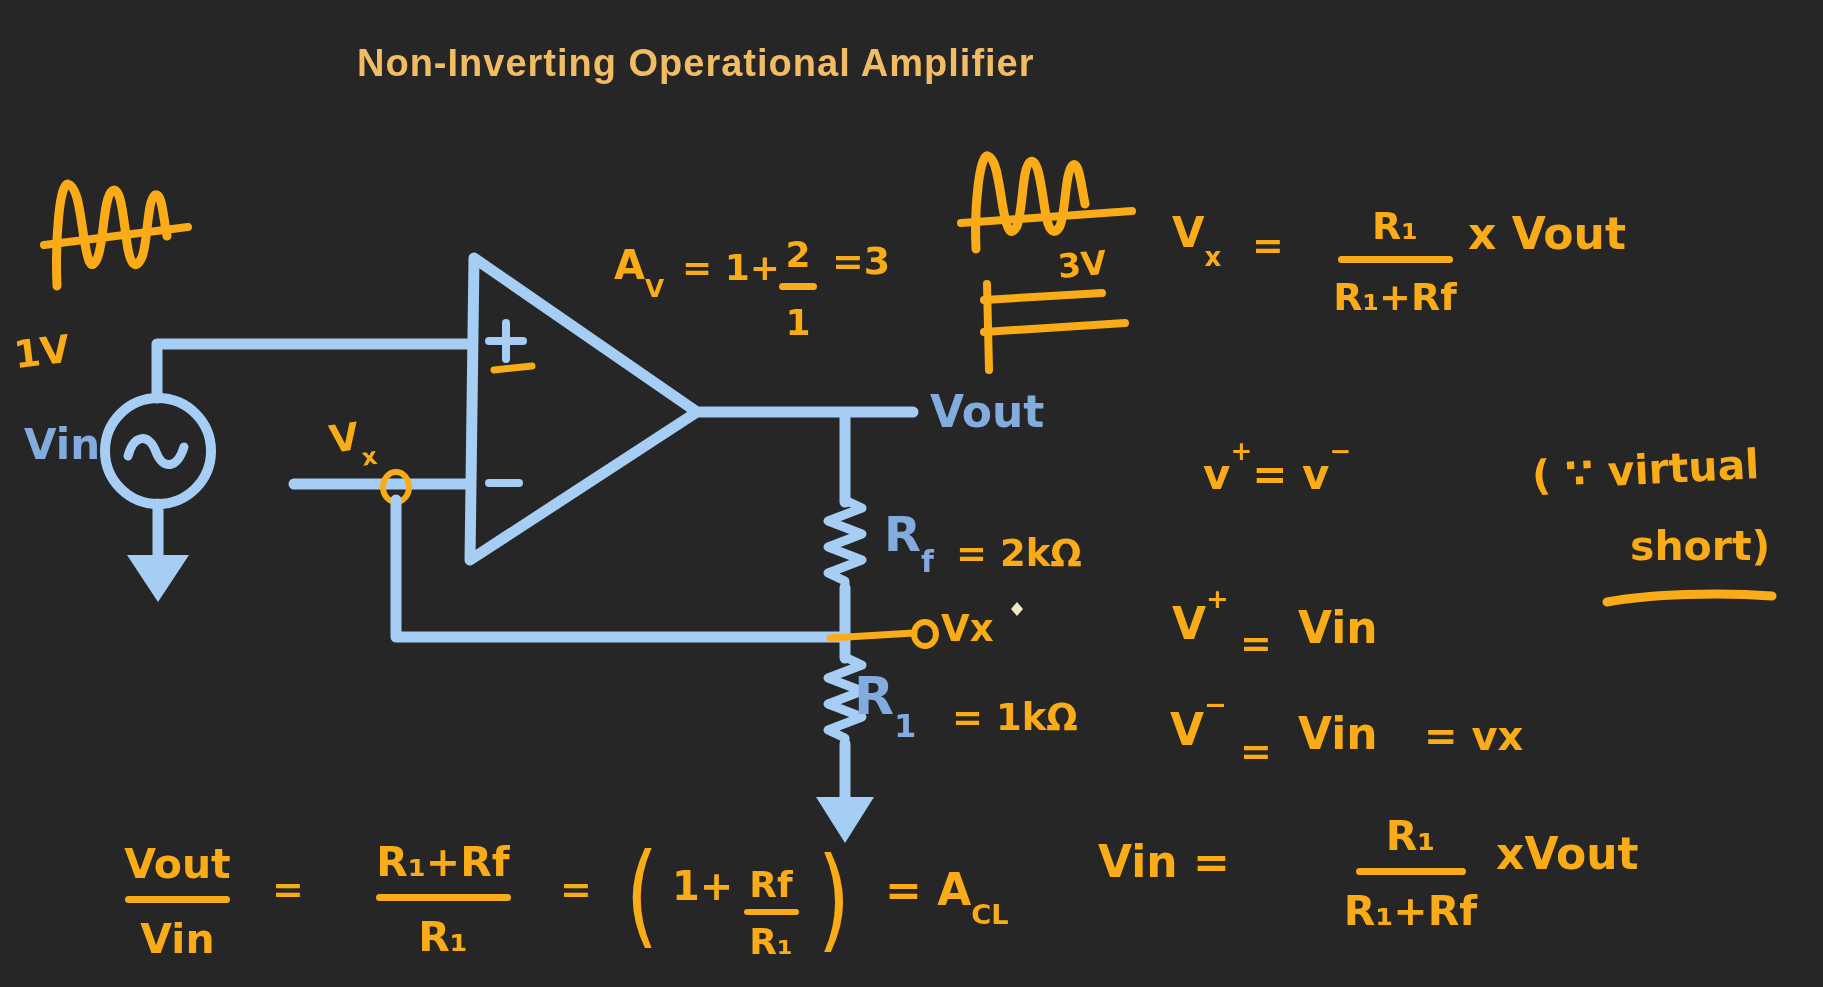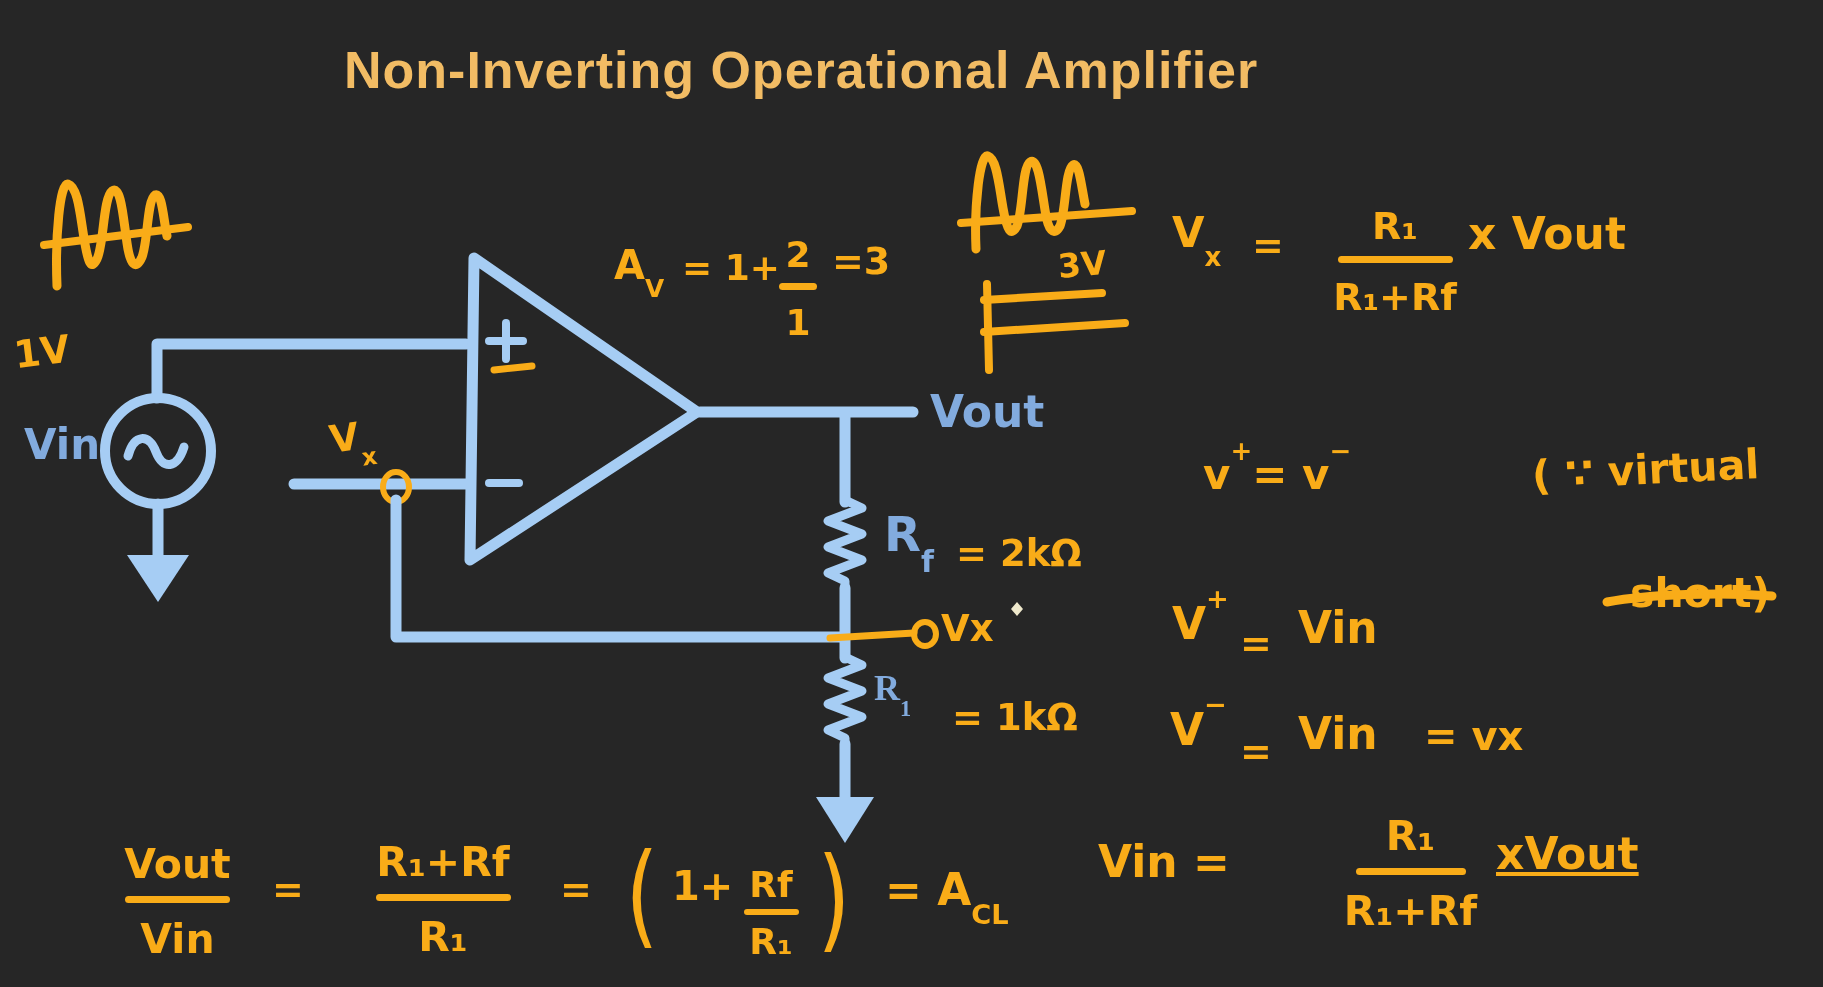--- a/index.html
+++ b/index.html
@@ -12,21 +12,21 @@
   html,body{margin:0;padding:0;background:#111;}
   .canvas{
     position:relative;width:1823px;height:987px;background:var(--bg);
     overflow:hidden;font-family:"DejaVu Sans",sans-serif;
   }
   .t{position:absolute;white-space:nowrap;line-height:1;}
   .or{color:var(--orange);font-weight:bold;}
   .bl{color:var(--bluetxt);font-weight:bold;}
   .title{
     font-family:"Liberation Sans",sans-serif;font-weight:bold;
-    font-size:52px;color:var(--title);letter-spacing:1px;
+    font-size:38px;color:var(--title);letter-spacing:1px;margin-left:13px;
   }
   svg{position:absolute;left:0;top:0;}
   sub.hand{font-size:62%;position:relative;top:0.35em;font-weight:bold;}
   sup.hand{font-size:62%;position:relative;top:-0.55em;font-weight:bold;}
   .frac{position:absolute;text-align:center;color:var(--orange);font-weight:bold;}
   .frac .num{display:block;padding-bottom:8px;}
   .frac .bar{display:block;height:7px;background:var(--orange);border-radius:4px;margin:0 auto;}
   .frac .den{display:block;padding-top:12px;}
   .paren{position:absolute;color:var(--orange);font-size:112px;font-weight:400;line-height:1;transform:scaleX(.75);}
 </style>
@@ -95,35 +95,35 @@
     <span class="den">1</span>
   </div>
   <div class="t or" style="left:832px;top:242px;font-size:38px;">=3</div>
 
   <div class="t or" style="left:1058px;top:248px;font-size:33px;transform:rotate(-5deg);">3V</div>
 
   <div class="t bl" style="left:930px;top:390px;font-size:44px;">Vout</div>
   <div class="t bl" style="left:884px;top:510px;font-size:48px;"><span>R</span><sub class="hand">f</sub></div>
   <div class="t or" style="left:956px;top:520px;font-size:37px;margin-top:15px;">= 2kΩ</div>
   <div class="t or" style="left:941px;top:610px;font-size:37px;">Vx</div>
-  <div class="t bl" style="left:874px;top:670px;font-size:36px;font-family:Liberation Serif, serif;"><span>R</span><sub class="hand">1</sub></div>
+  <div class="t bl" style="left:854px;top:670px;font-size:52px;"><span>R</span><sub class="hand">1</sub></div>
   <div class="t or" style="left:952px;top:699px;font-size:37px;">= 1kΩ</div>
 
   <div class="t or" style="left:1172px;top:212px;font-size:42px;"><span>V</span><sub class="hand">x</sub></div>
   <div class="t or" style="left:1252px;top:226px;font-size:38px;">=</div>
   <div class="frac" style="left:1310px;top:204px;width:170px;font-size:38px;">
     <span class="num">R₁</span>
     <span class="bar" style="width:115px;"></span>
     <span class="den">R₁+Rf</span>
   </div>
   <div class="t or" style="left:1468px;top:212px;font-size:44px;">x Vout</div>
 
   <div class="t or" style="left:1203px;top:452px;font-size:42px;"><span>v</span><sup class="hand">+</sup><span>= v</span><sup class="hand">−</sup></div>
   <div class="t or" style="left:1532px;top:450px;font-size:41px;transform:rotate(-3deg);">( ∵ virtual</div>
-  <div class="t or" style="left:1630px;top:526px;font-size:41px;margin-top:47px;">short)</div>
+  <div class="t or" style="left:1630px;top:526px;font-size:41px;">short)</div>
 
   <div class="t or" style="left:1172px;top:600px;font-size:44px;"><span>V</span><sup class="hand">+</sup></div>
   <div class="t or" style="left:1240px;top:624px;font-size:38px;">=</div>
   <div class="t or" style="left:1298px;top:606px;font-size:44px;">Vin</div>
 
   <div class="t or" style="left:1170px;top:706px;font-size:44px;"><span>V</span><sup class="hand">−</sup></div>
   <div class="t or" style="left:1240px;top:732px;font-size:38px;">=</div>
   <div class="t or" style="left:1298px;top:712px;font-size:44px;">Vin</div>
   <div class="t or" style="left:1424px;top:716px;font-size:40px;">= vx</div>
 
@@ -148,15 +148,15 @@
   </div>
   <div class="paren" style="left:812px;top:842px;">)</div>
   <div class="t or" style="left:885px;top:868px;font-size:44px;"><span>= A</span><sub class="hand">CL</sub></div>
 
   <div class="t or" style="left:1098px;top:840px;font-size:44px;">Vin =</div>
   <div class="frac" style="left:1318px;top:812px;width:185px;font-size:41px;">
     <span class="num">R₁</span>
     <span class="bar" style="width:110px;"></span>
     <span class="den">R₁+Rf</span>
   </div>
-  <div class="t or" style="left:1496px;top:832px;font-size:44px;text-decoration:underline;">xVout</div>
+  <div class="t or" style="left:1496px;top:832px;font-size:44px;">xVout</div>
 
 </div>
 
 </body></html>

